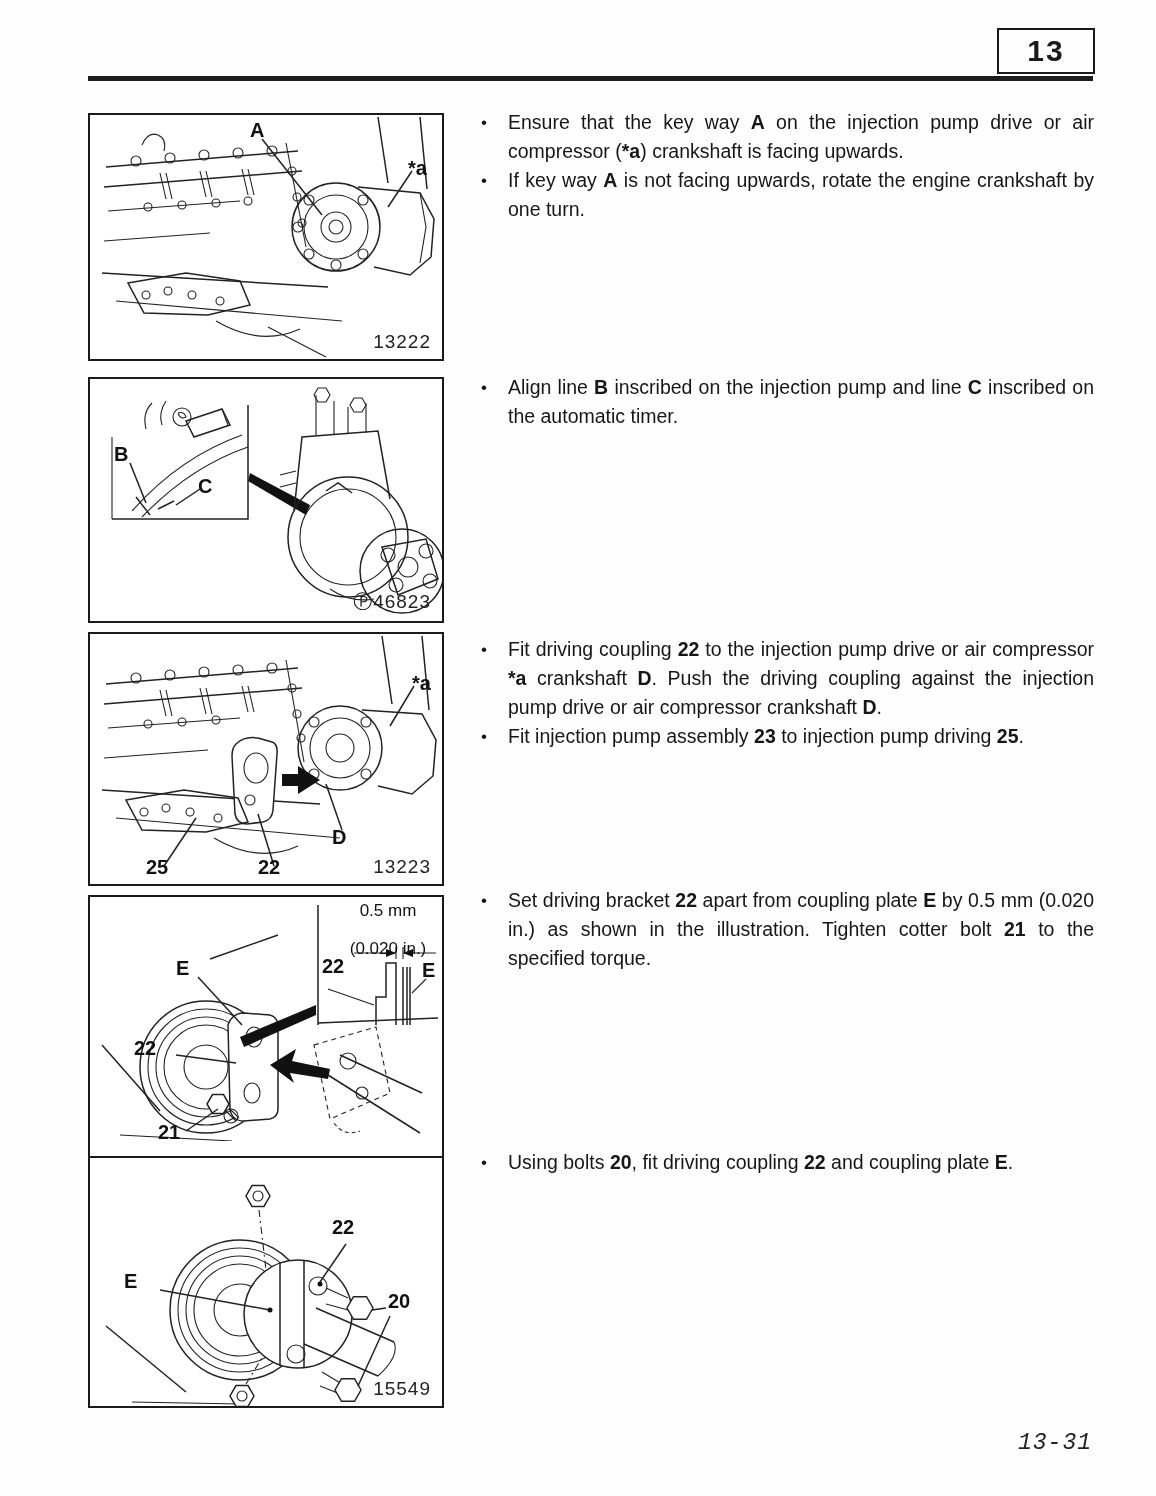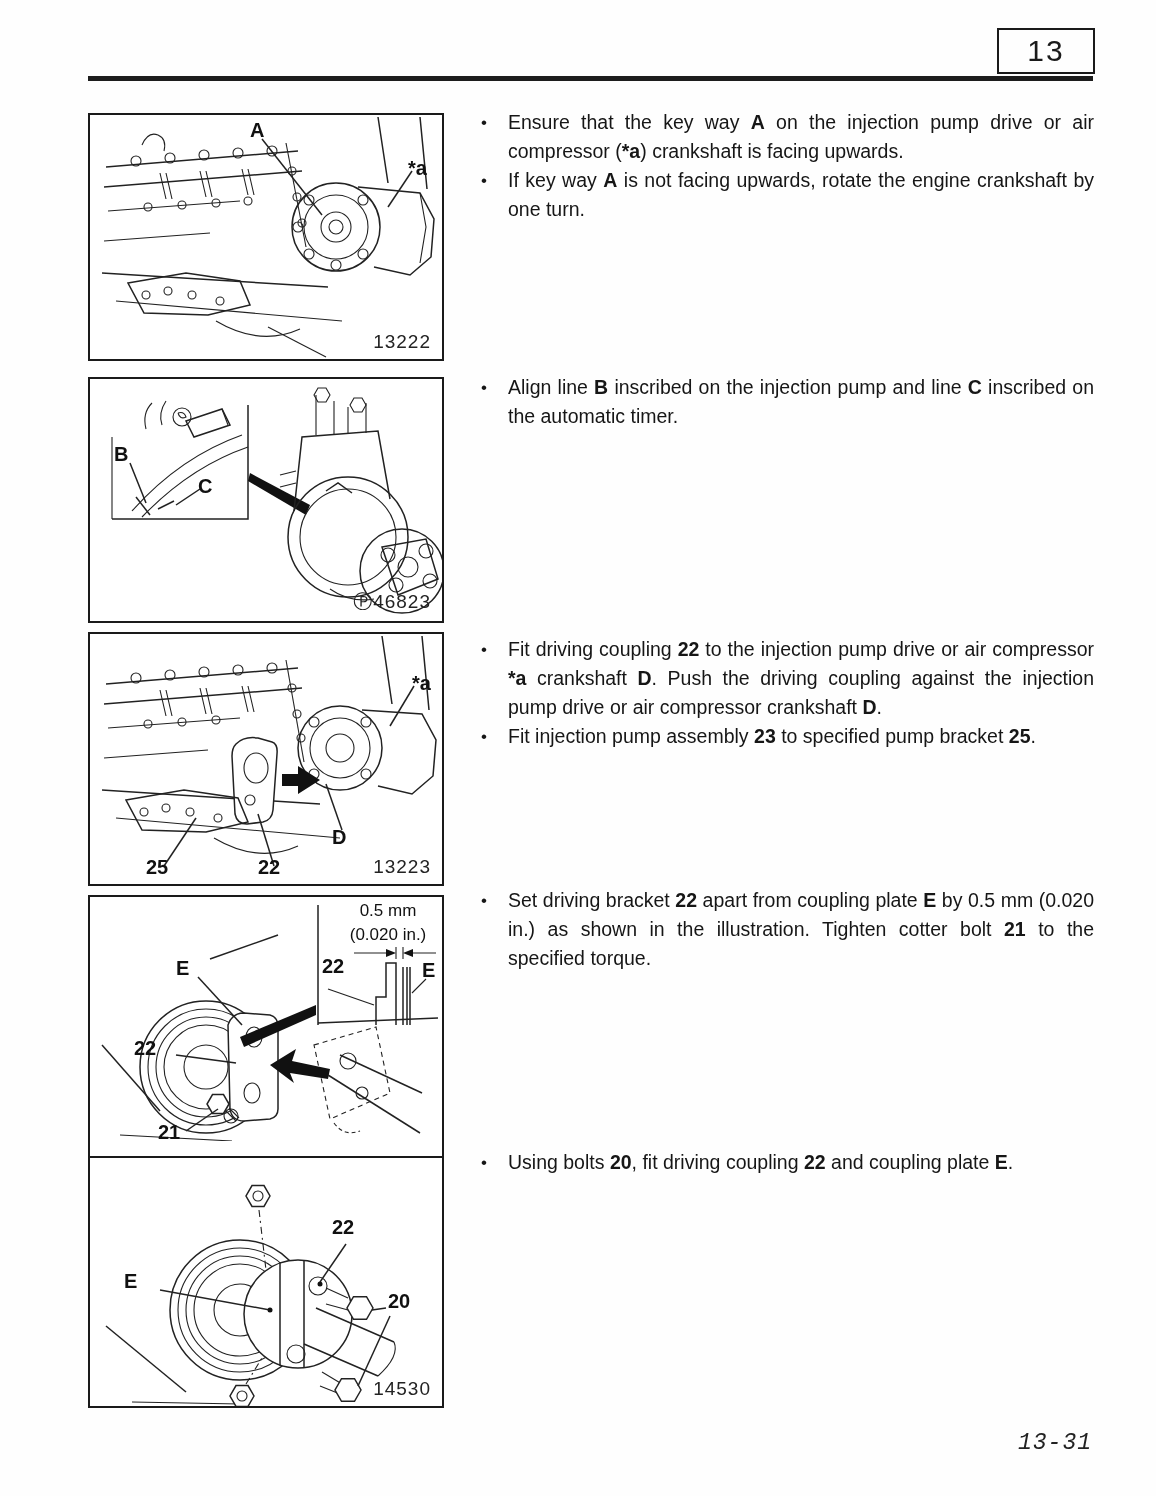--- a/index.html
+++ b/index.html
@@ -8,21 +8,21 @@
     width:1156px;height:1496px;
     background:#fefefe;
     font-family:"Liberation Sans", sans-serif;
     color:#141414;
     overflow:hidden;
   }
   
   .chapter-box{
     position:absolute;left:997px;top:28px;width:94px;height:42px;
     border:2px solid #1a1a1a;display:flex;align-items:center;justify-content:center;
-    font-size:30px;font-weight:normal;letter-spacing:2px;color:#1a1a1a;
+    font-size:30px;font-weight:bold;letter-spacing:2px;color:#1a1a1a;
   }
   .header-rule{
     position:absolute;left:88px;top:76px;width:1005px;height:5px;background:#1d1d1d;
   }
   
   .figure{
     position:absolute;left:88px;width:356px;
     border:2px solid #1a1a1a;background:#fff;box-sizing:border-box;
   }
   .fig1{top:113px;height:248px;}
@@ -264,21 +264,21 @@
       <path class="lt" d="M336 82 L322 96"></path>
 
       <polygon class="blk" points="150,140 226,108 226,118 154,150"></polygon>
 
       <path class="ln" d="M108 80 L152 128"></path>
       <path class="ln" d="M120 62 L188 38"></path>
       <path class="ln" d="M86 158 L146 166"></path>
       <path class="ln" d="M96 234 L128 212"></path>
     </svg>
     <span class="callout small center" style="left:248px;top:4px;width:100px;">0.5 mm</span>
-    <span class="callout small center" style="left:240px;top:28px;width:116px;">(0.020 in.)</span>
+    <span class="callout small center" style="left:240px;top:42px;width:116px;">(0.020 in.)</span>
     <span class="callout" style="left:232px;top:58px;">22</span>
     <span class="callout" style="left:332px;top:62px;">E</span>
     <span class="callout" style="left:86px;top:60px;">E</span>
     <span class="callout" style="left:44px;top:140px;">22</span>
     <span class="callout" style="left:68px;top:224px;">21</span>
     <span class="fignum">13185</span>
   </div>
 
   <div class="figure fig5">
     <svg width="352" height="248" viewBox="0 0 352 248">
@@ -315,21 +315,21 @@
       <path class="ln" d="M256 86 L230 124"></path>
       <circle class="blk" cx="230" cy="126" r="2.5"></circle>
       <path class="ln" d="M70 132 L180 152"></path>
       <circle class="blk" cx="180" cy="152" r="2.5"></circle>
       <path class="ln" d="M296 150 L282 152"></path>
       <path class="ln" d="M300 158 L268 228"></path>
     </svg>
     <span class="callout" style="left:242px;top:58px;">22</span>
     <span class="callout" style="left:34px;top:112px;">E</span>
     <span class="callout" style="left:298px;top:132px;">20</span>
-    <span class="fignum">14530</span>
+    <span class="fignum">15549</span>
   </div>
 
   <div class="tblock b1">
       <div class="bullet">
         <span class="dot">•</span>
         <span class="btxt"><span>Ensure that the key way </span><b>A</b><span> on the injection pump drive or air compressor (</span><b>*a</b><span>) crankshaft is facing upwards.</span></span>
       </div>
       <div class="bullet">
         <span class="dot">•</span>
         <span class="btxt"><span>If key way </span><b>A</b><span> is not facing upwards, rotate the engine crankshaft by one turn.</span></span>
@@ -341,21 +341,21 @@
         <span class="btxt"><span>Align line </span><b>B</b><span> inscribed on the injection pump and line </span><b>C</b><span> inscribed on the automatic timer.</span></span>
       </div>
     </div>
   <div class="tblock b3">
       <div class="bullet">
         <span class="dot">•</span>
         <span class="btxt"><span>Fit driving coupling </span><b>22</b><span> to the injection pump drive or air compressor </span><b>*a</b><span> crankshaft </span><b>D</b><span>.  Push the driving coupling against the injection pump drive or air compressor crankshaft </span><b>D</b><span>.</span></span>
       </div>
       <div class="bullet">
         <span class="dot">•</span>
-        <span class="btxt"><span>Fit injection pump assembly </span><b>23</b><span> to specified pump bracket </span><b>25</b><span>.</span></span>
+        <span class="btxt"><span>Fit injection pump assembly </span><b>23</b><span> to injection pump driving </span><b>25</b><span>.</span></span>
       </div>
     </div>
   <div class="tblock b4">
       <div class="bullet">
         <span class="dot">•</span>
         <span class="btxt"><span>Set driving bracket </span><b>22</b><span> apart from coupling plate </span><b>E</b><span> by 0.5 mm (0.020 in.) as shown in the illustration.  Tighten cotter bolt </span><b>21</b><span> to the specified torque.</span></span>
       </div>
     </div>
   <div class="tblock b5">
       <div class="bullet">

